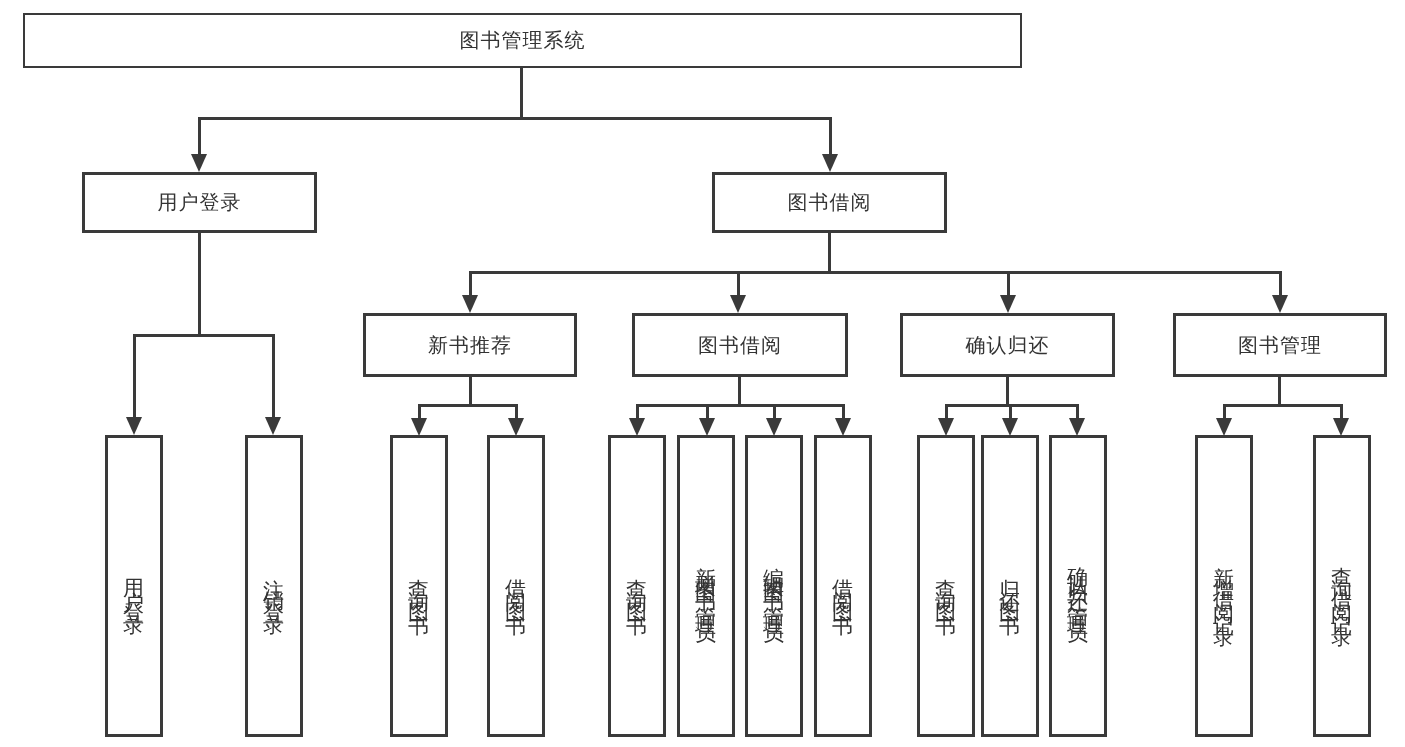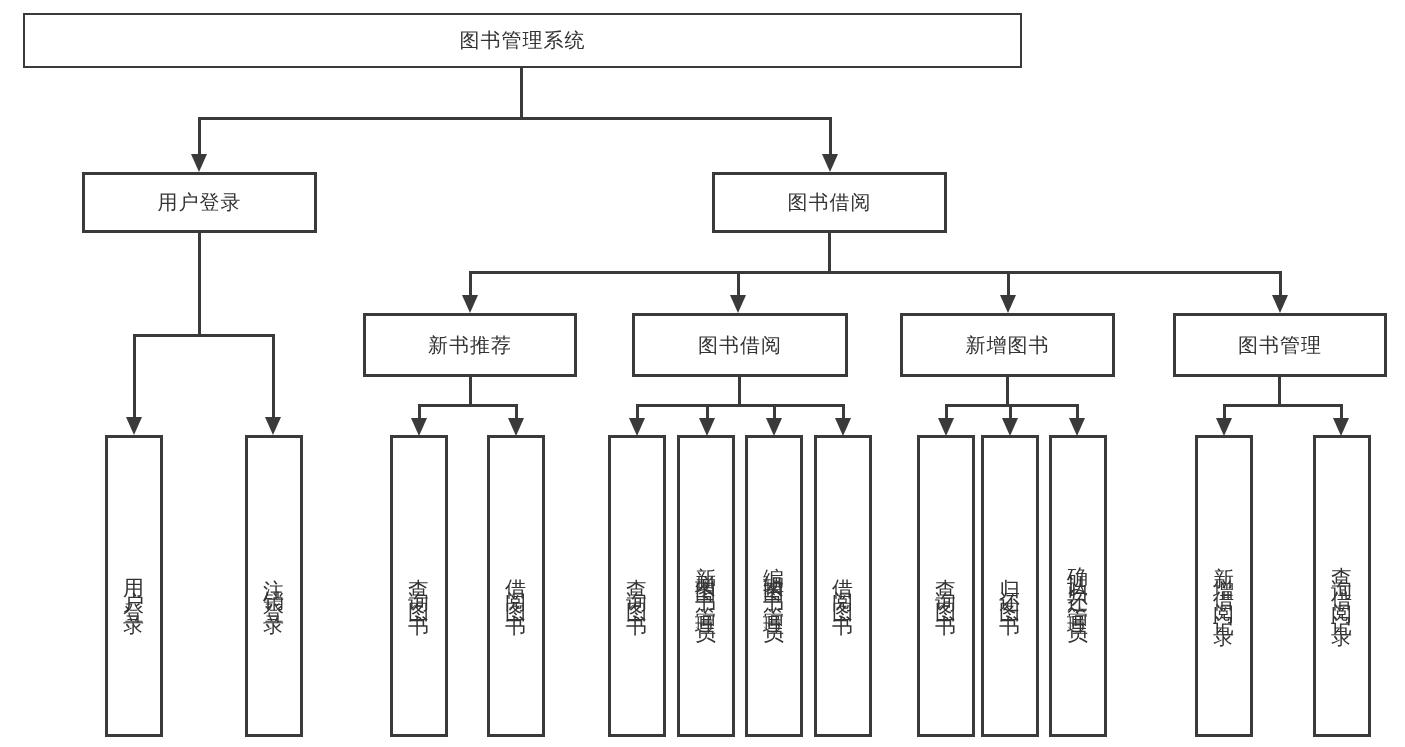--- a/index.html
+++ b/index.html
@@ -55,21 +55,21 @@
     <span>图书借阅</span>
   </div>
 
   <div class="box lvl3" style="left:363px;top:313px;width:208px;height:58px">
     <span>新书推荐</span>
   </div>
   <div class="box lvl3" style="left:632px;top:313px;width:210px;height:58px">
     <span>图书借阅</span>
   </div>
   <div class="box lvl3" style="left:900px;top:313px;width:209px;height:58px">
-    <span>新增图书</span>
+    <span>确认归还</span>
   </div>
   <div class="box lvl3" style="left:1173px;top:313px;width:208px;height:58px">
     <span>图书管理</span>
   </div>
 
   <div class="box leaf" style="left:105px">
     <span class="v">用户登录</span>
   </div>
   <div class="box leaf" style="left:245px">
     <span class="v">注销登录</span>

